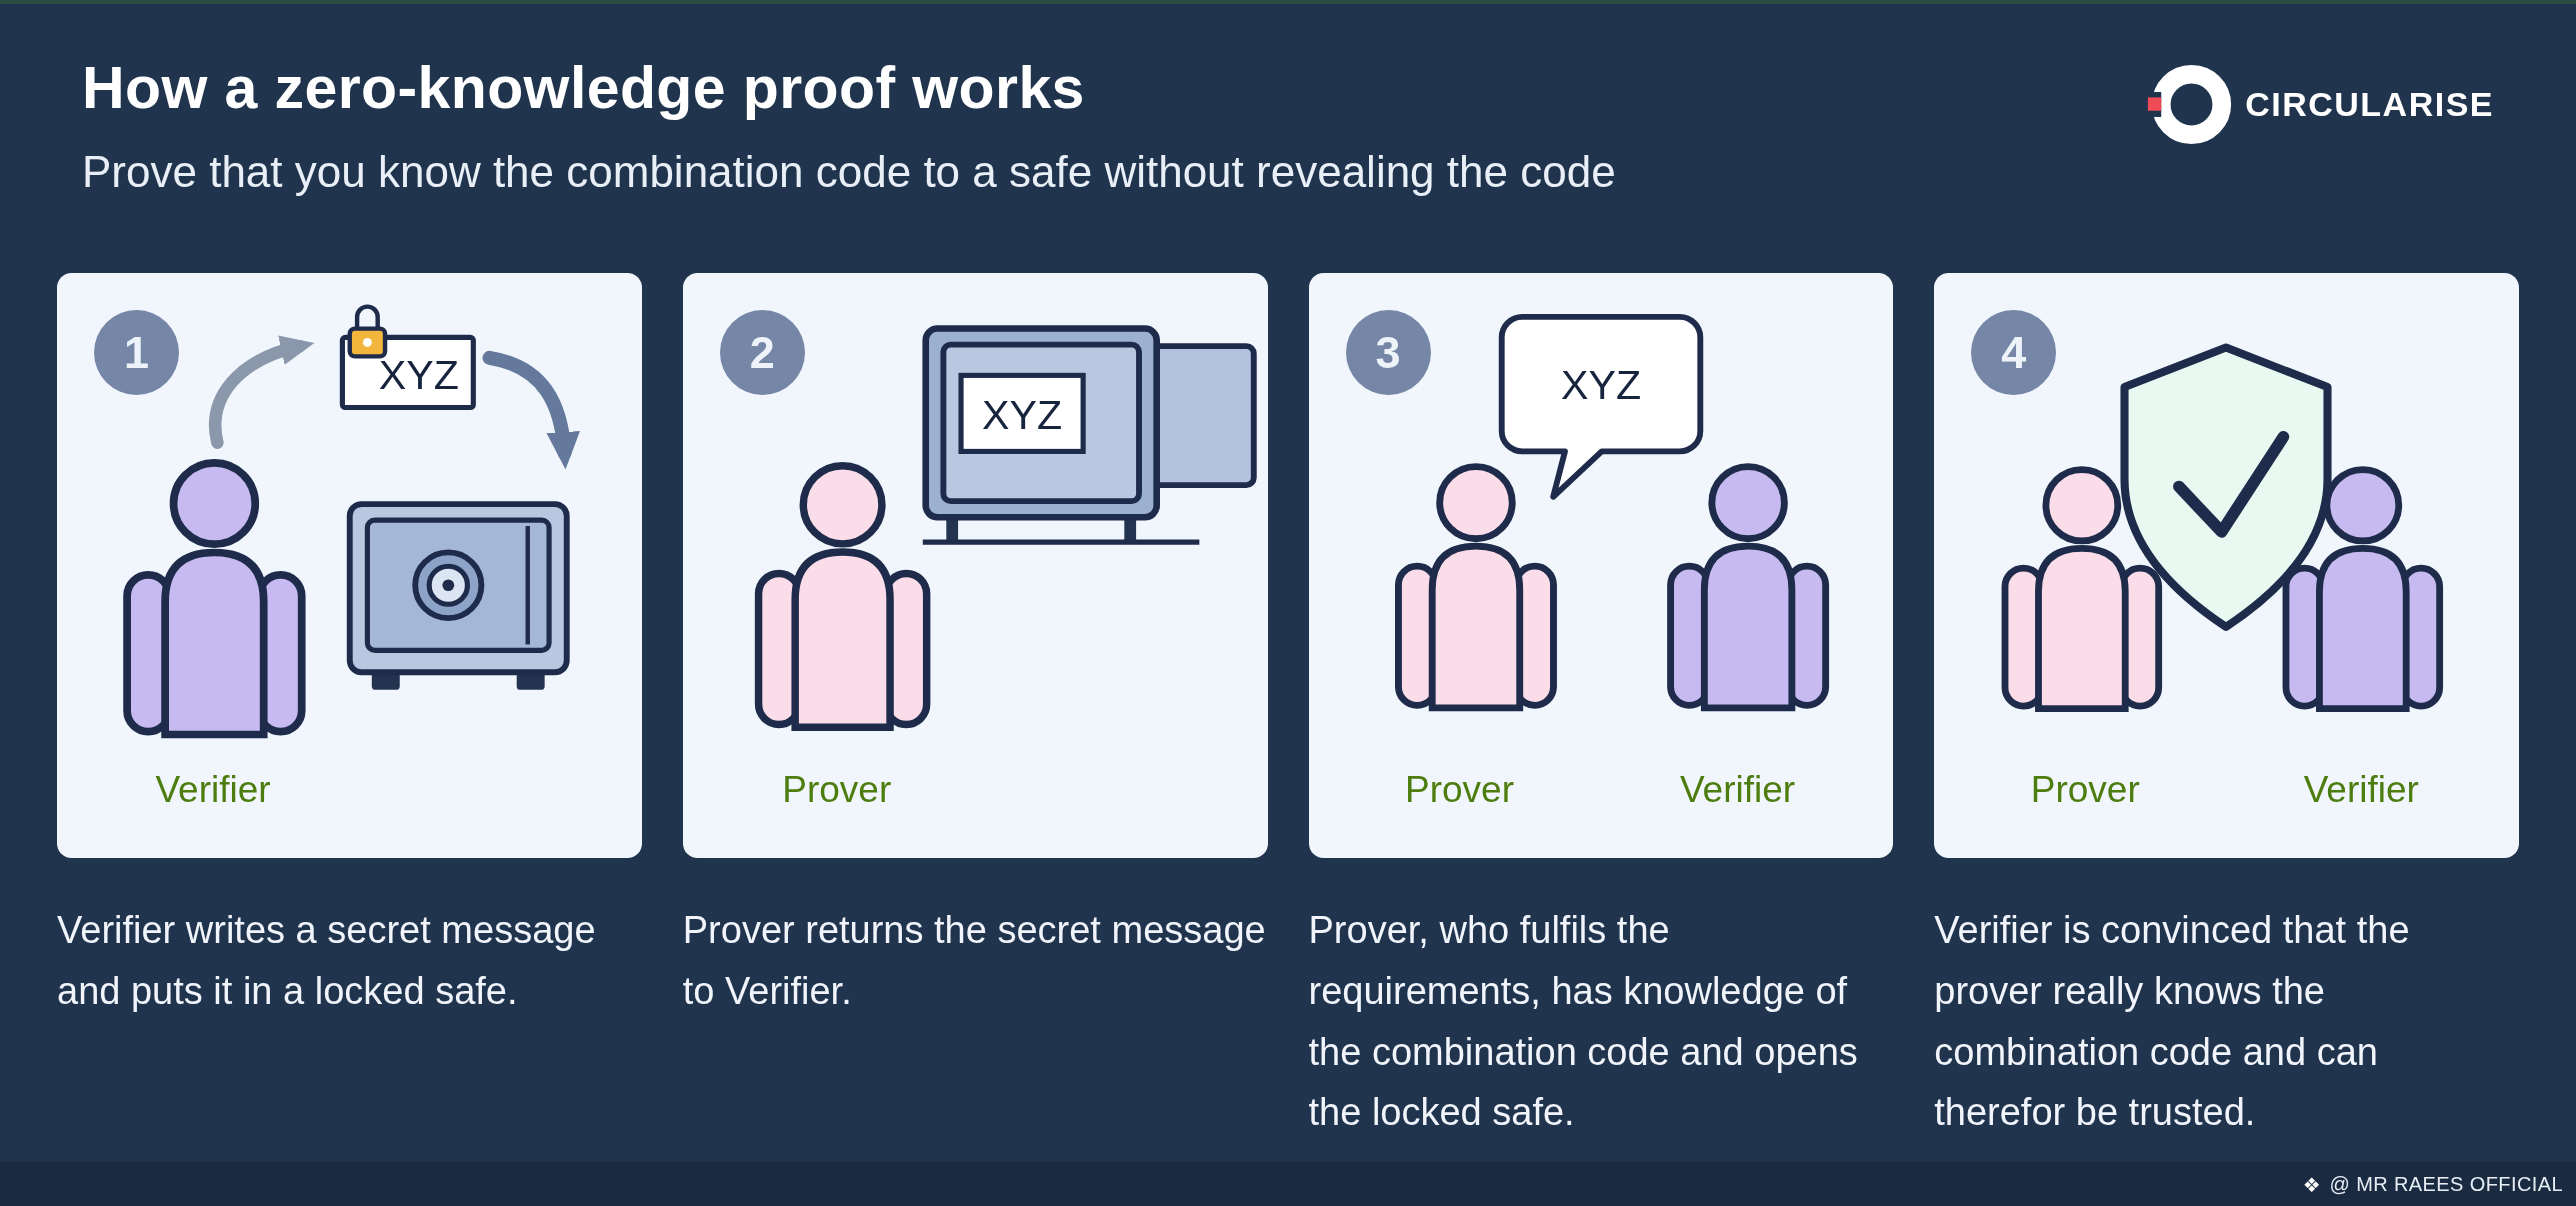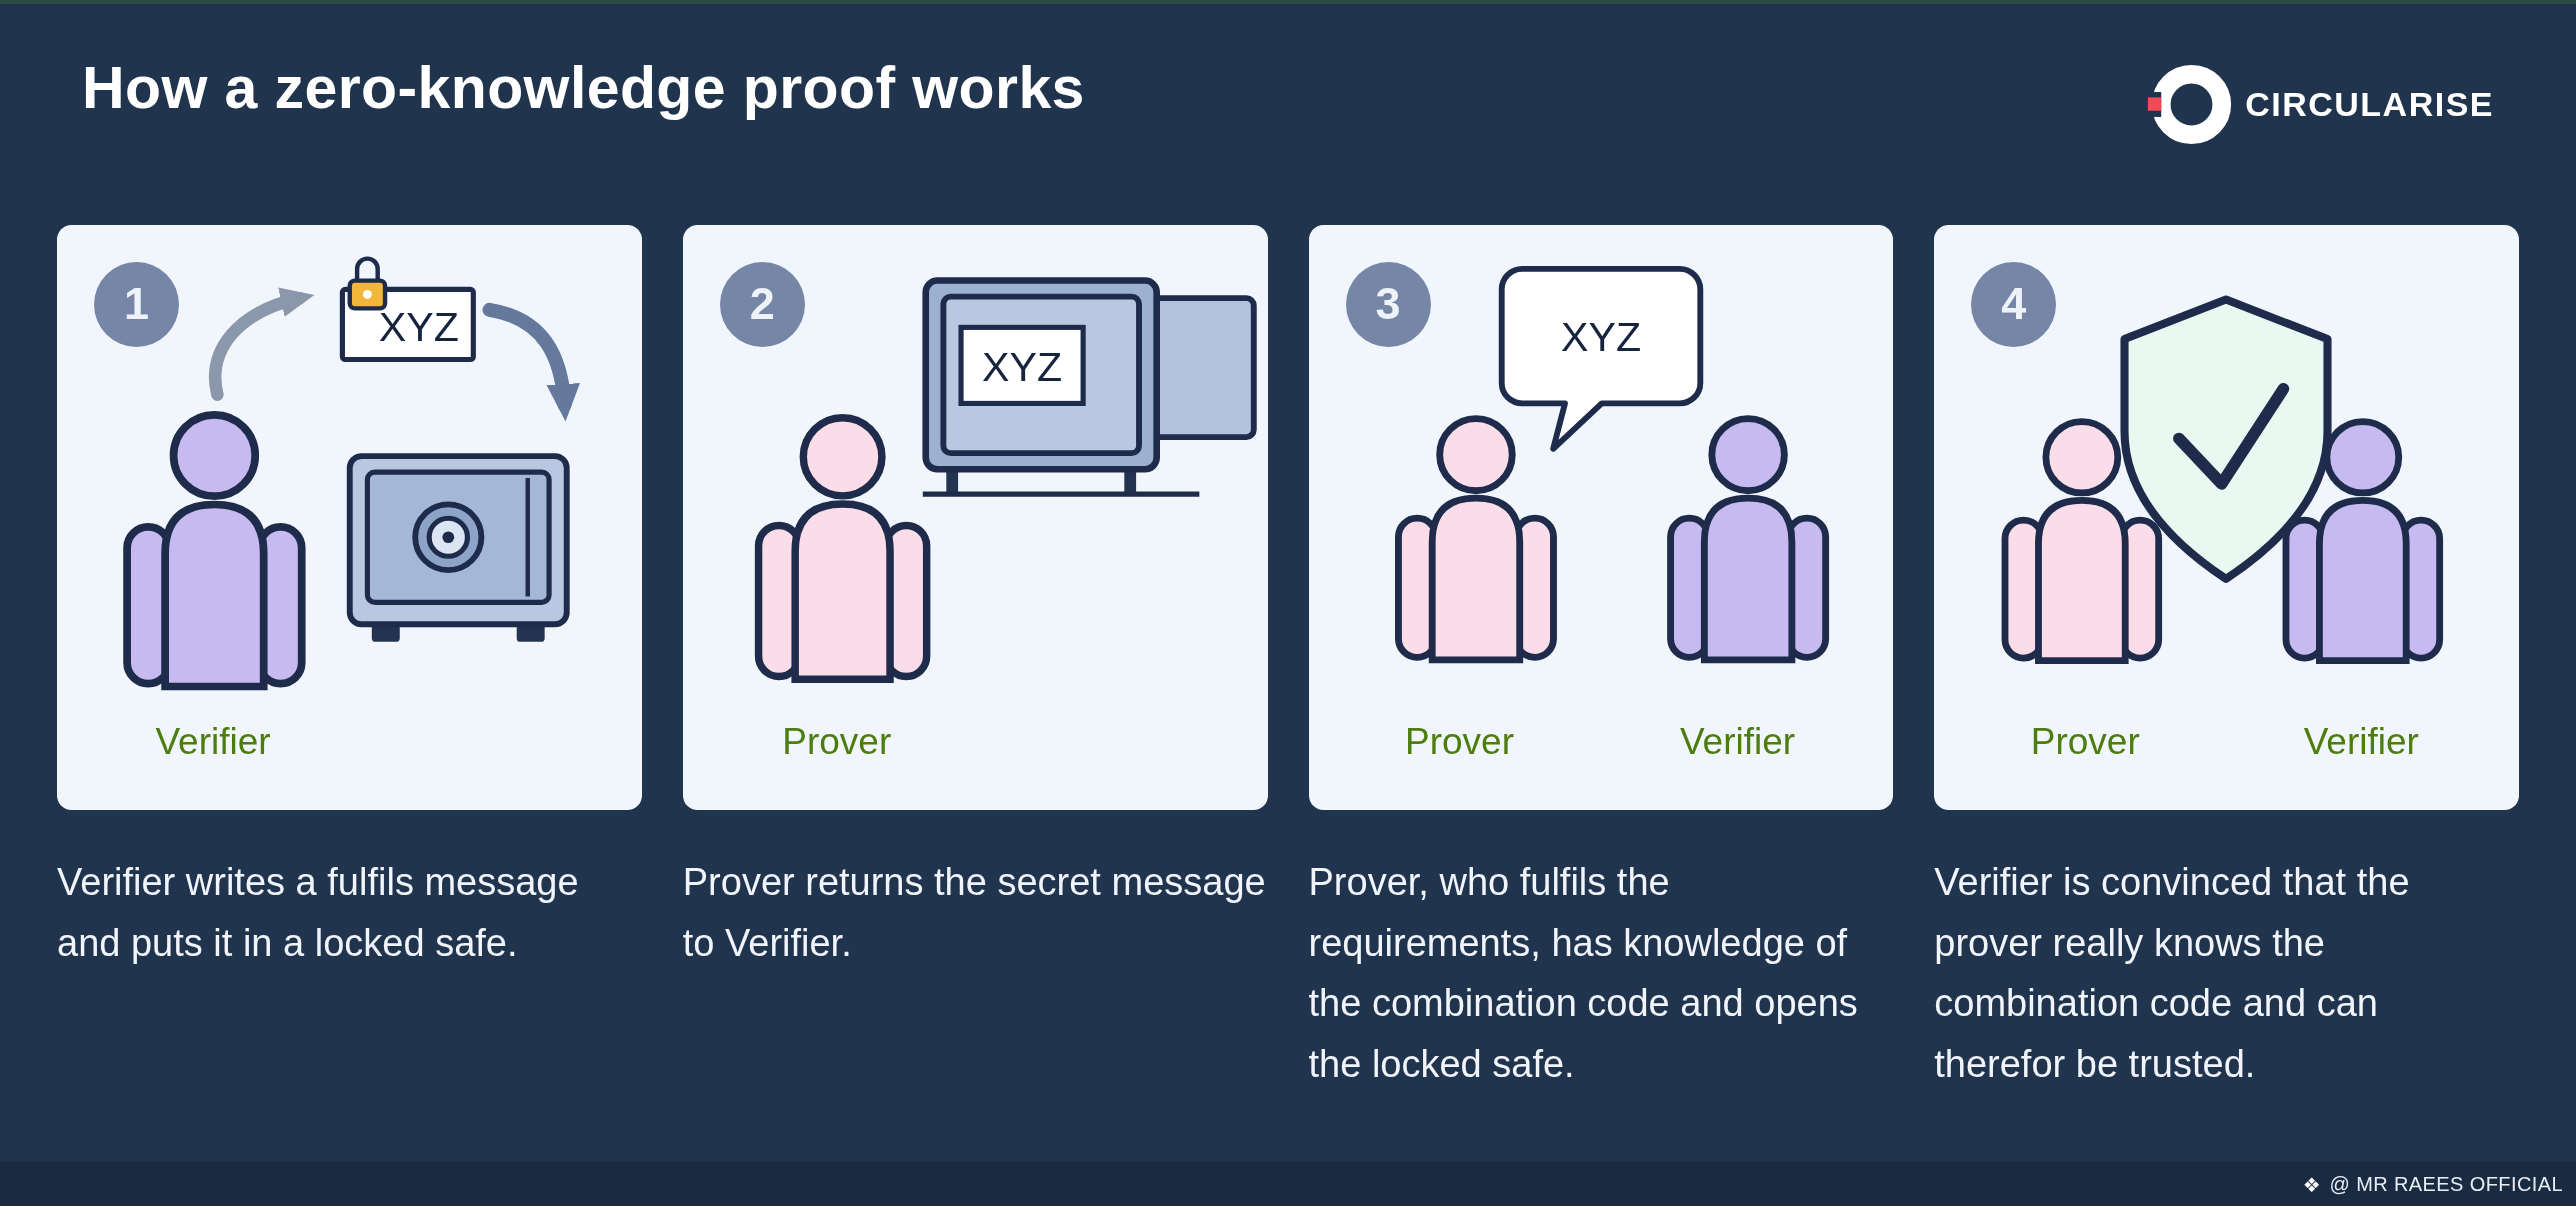--- a/index.html
+++ b/index.html
@@ -52,20 +52,21 @@
     <rect x="102" y="84" width="30" height="112" rx="15"></rect>
     <path d="M35,198 L35,103 Q35,68 70,68 Q105,68 105,103 L105,198 Z"></path>
   </symbol>
 </svg>
 
 <div class="topline"></div>
 
 <header class="header">
   <div>
     <h1 class="page-title">How a zero-knowledge proof works</h1>
+    <p class="page-subtitle">Prove that you know the combination code to a safe without revealing the code</p>
   </div>
   <div class="brand">
     <svg width="89" height="89" viewBox="0 0 100 100">
       <circle cx="50" cy="50" r="34" fill="none" stroke="#ffffff" stroke-width="21"></circle>
       <rect x="-2" y="36" width="18" height="28" fill="#20344e"></rect>
       <rect x="1" y="42" width="15" height="15" fill="#ef4b57"></rect>
     </svg>
     <span class="brand-name">CIRCULARISE</span>
   </div>
 </header>
@@ -151,21 +152,21 @@
         <path d="M82,196 L140,258 L224,128" fill="none" stroke="#1e2b4a" stroke-width="16" stroke-linecap="round" stroke-linejoin="round"></path>
       </g>
     </svg>
     <span class="label" style="left:151px">Prover</span>
     <span class="label" style="left:427px">Verifier</span>
   </section>
 
 </main>
 
 <div class="captions">
-  <p class="caption">Verifier writes a fulfils message and puts it in a locked safe.</p>
+  <p class="caption">Verifier writes a secret message and puts it in a locked safe.</p>
   <p class="caption">Prover returns the secret message to Verifier.</p>
   <p class="caption">Prover, who fulfils the requirements, has knowledge of the combination code and opens the locked safe.</p>
   <p class="caption">Verifier is convinced that the prover really knows the combination code and can therefor be trusted.</p>
 </div>
 
 <footer class="footerband">
   <span class="credit-icon">❖</span>
   <span class="credit">@ MR RAEES OFFICIAL</span>
 </footer>
 

